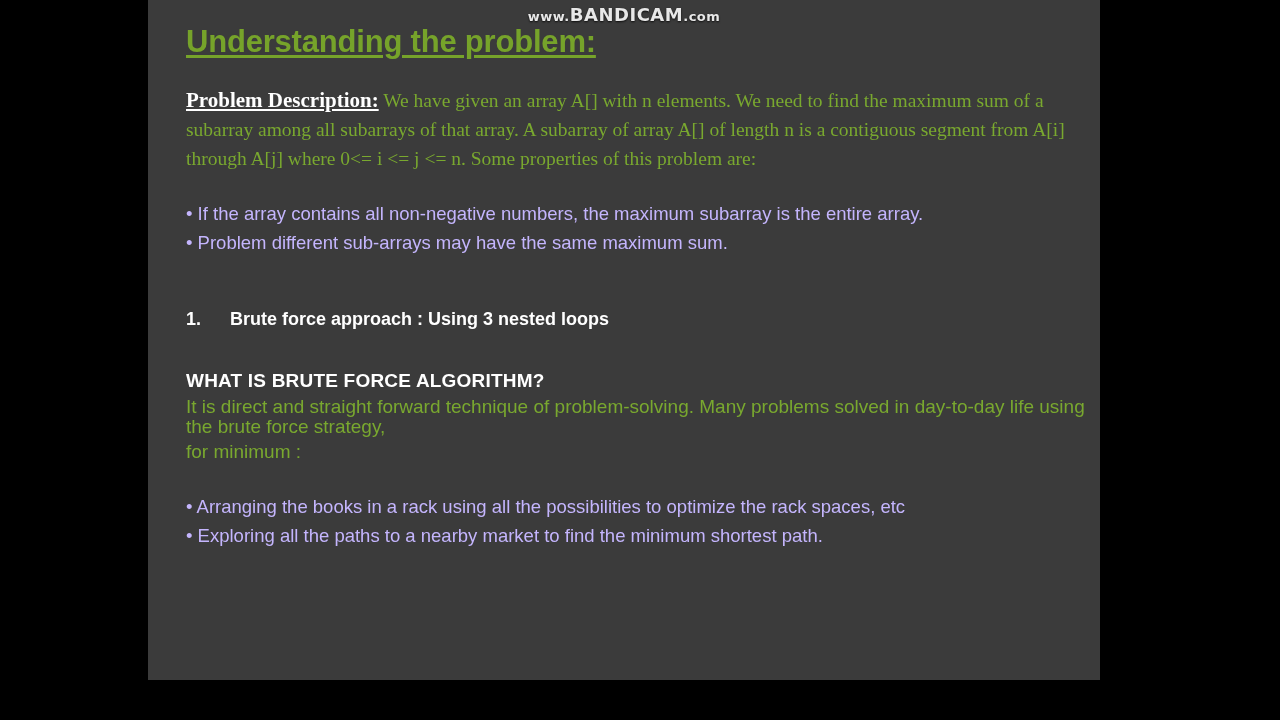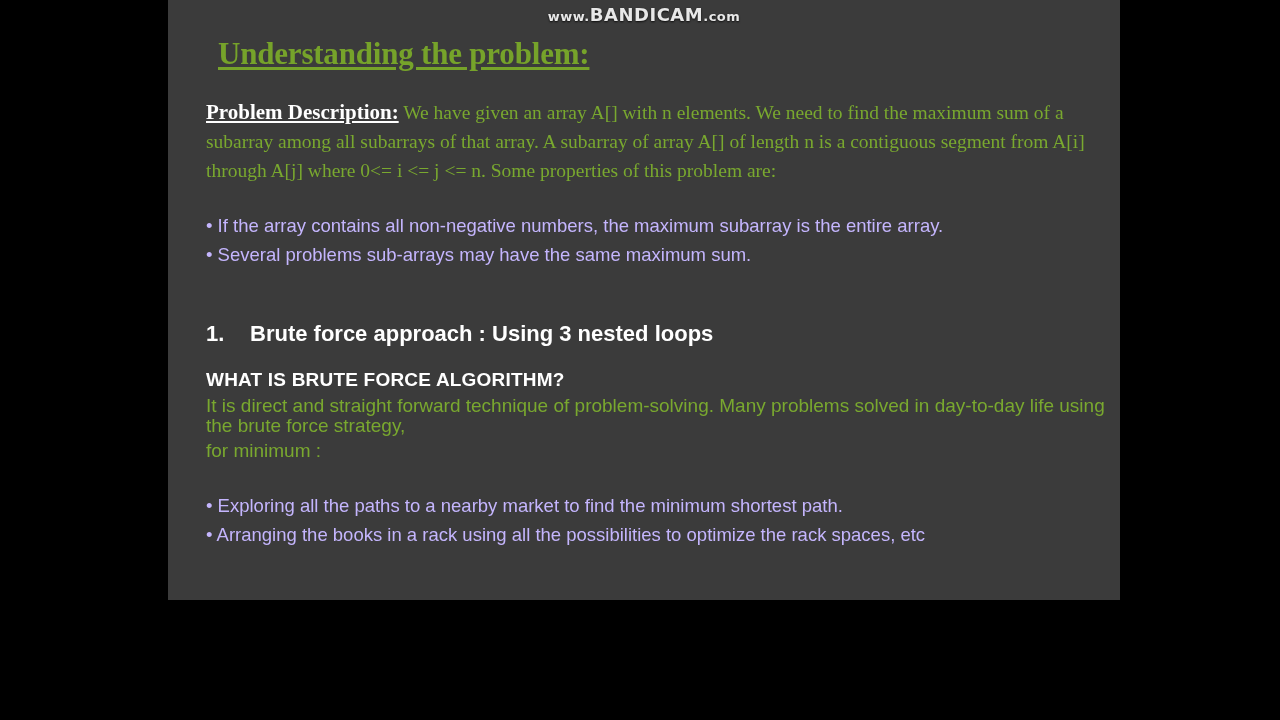--- a/index.html
+++ b/index.html
@@ -14,24 +14,24 @@
     font-family: "DejaVu Sans", sans-serif;
   }
   #stage {
     position: relative;
     width: 1280px;
     height: 720px;
     background: #000000;
   }
   #slide {
     position: absolute;
-    left: 168px;
+    left: 148px;
     top: 0px;
     width: 952px;
-    height: 600px;
+    height: 680px;
     background: #3b3b3b;
     overflow: hidden;
   }
   #watermark {
     position: absolute;
     top: 4px;
     left: 0;
     width: 100%;
     text-align: center;
     font-family: "DejaVu Sans", sans-serif;
@@ -46,22 +46,22 @@
   #watermark .wm-small {
     font-size: 13px;
   }
   .content {
     position: absolute;
     left: 38px;
     top: 24px;
     width: 900px;
   }
   h1.title {
-    margin: 12px;
-    font-family: Liberation Serif, serif;
+    margin: 0;
+    font-family: Liberation Sans, sans-serif;
     font-size: 31px;
     font-weight: bold;
     color: #76a32a;
     text-decoration: underline;
     text-underline-offset: 3px;
     letter-spacing: -0.2px;
   }
   .block {
     margin-top: 26px;
   }
@@ -83,30 +83,30 @@
   }
   .bullet {
     font-family: "Liberation Sans", sans-serif;
     font-size: 18.5px;
     line-height: 29px;
     color: #c4b5fd;
   }
   .numbered {
     margin-top: 52px;
     font-family: "Liberation Sans", sans-serif;
-    font-size: 22px;
+    font-size: 18px;
     font-weight: bold;
     color: #ffffff;
   }
   .numbered .num {
     display: inline-block;
     width: 44px;
   }
   .subhead {
-    margin-top: 22px;
+    margin-top: 40px;
     font-family: "Liberation Sans", sans-serif;
     font-size: 19px;
     font-weight: bold;
     color: #ffffff;
     letter-spacing: 0.2px;
   }
   .body-green {
     margin-top: 5px;
     font-family: "Liberation Sans", sans-serif;
     font-size: 19px;
@@ -131,29 +131,29 @@
     <div class="content">
 
       <h1 class="title">Understanding the problem:</h1>
 
       <div class="block">
         <div class="para"><span class="lead">Problem Description:</span><span> We have given an array A[] with n elements. We need to find the maximum sum of a subarray among all subarrays of that array. A subarray of array A[] of length n is a contiguous segment from A[i] through A[j] where 0&lt;= i &lt;= j &lt;= n. Some properties of this problem are:</span></div>
       </div>
 
       <div class="bullets">
         <div class="bullet">• If the array contains all non-negative numbers, the maximum subarray is the entire array.</div>
-        <div class="bullet">• Several problems sub-arrays may have the same maximum sum.</div>
+        <div class="bullet">• Problem different sub-arrays may have the same maximum sum.</div>
       </div>
 
       <div class="numbered"><span class="num">1.</span><span>Brute force approach : Using 3 nested loops</span></div>
 
       <div class="subhead">WHAT IS BRUTE FORCE ALGORITHM?</div>
       <div class="body-green">It is direct and straight forward technique of problem-solving. Many problems solved in day-to-day life using the brute force strategy,</div>
       <div class="body-green">for minimum :</div>
 
       <div class="bullets2">
+        <div class="bullet">• Arranging the books in a rack using all the possibilities to optimize the rack spaces, etc</div>
         <div class="bullet">• Exploring all the paths to a nearby market to find the minimum  shortest  path.</div>
-        <div class="bullet">• Arranging the books in a rack using all the possibilities to optimize the rack spaces, etc</div>
       </div>
 
     </div>
   </div>
 </div>
 
 </body></html>

